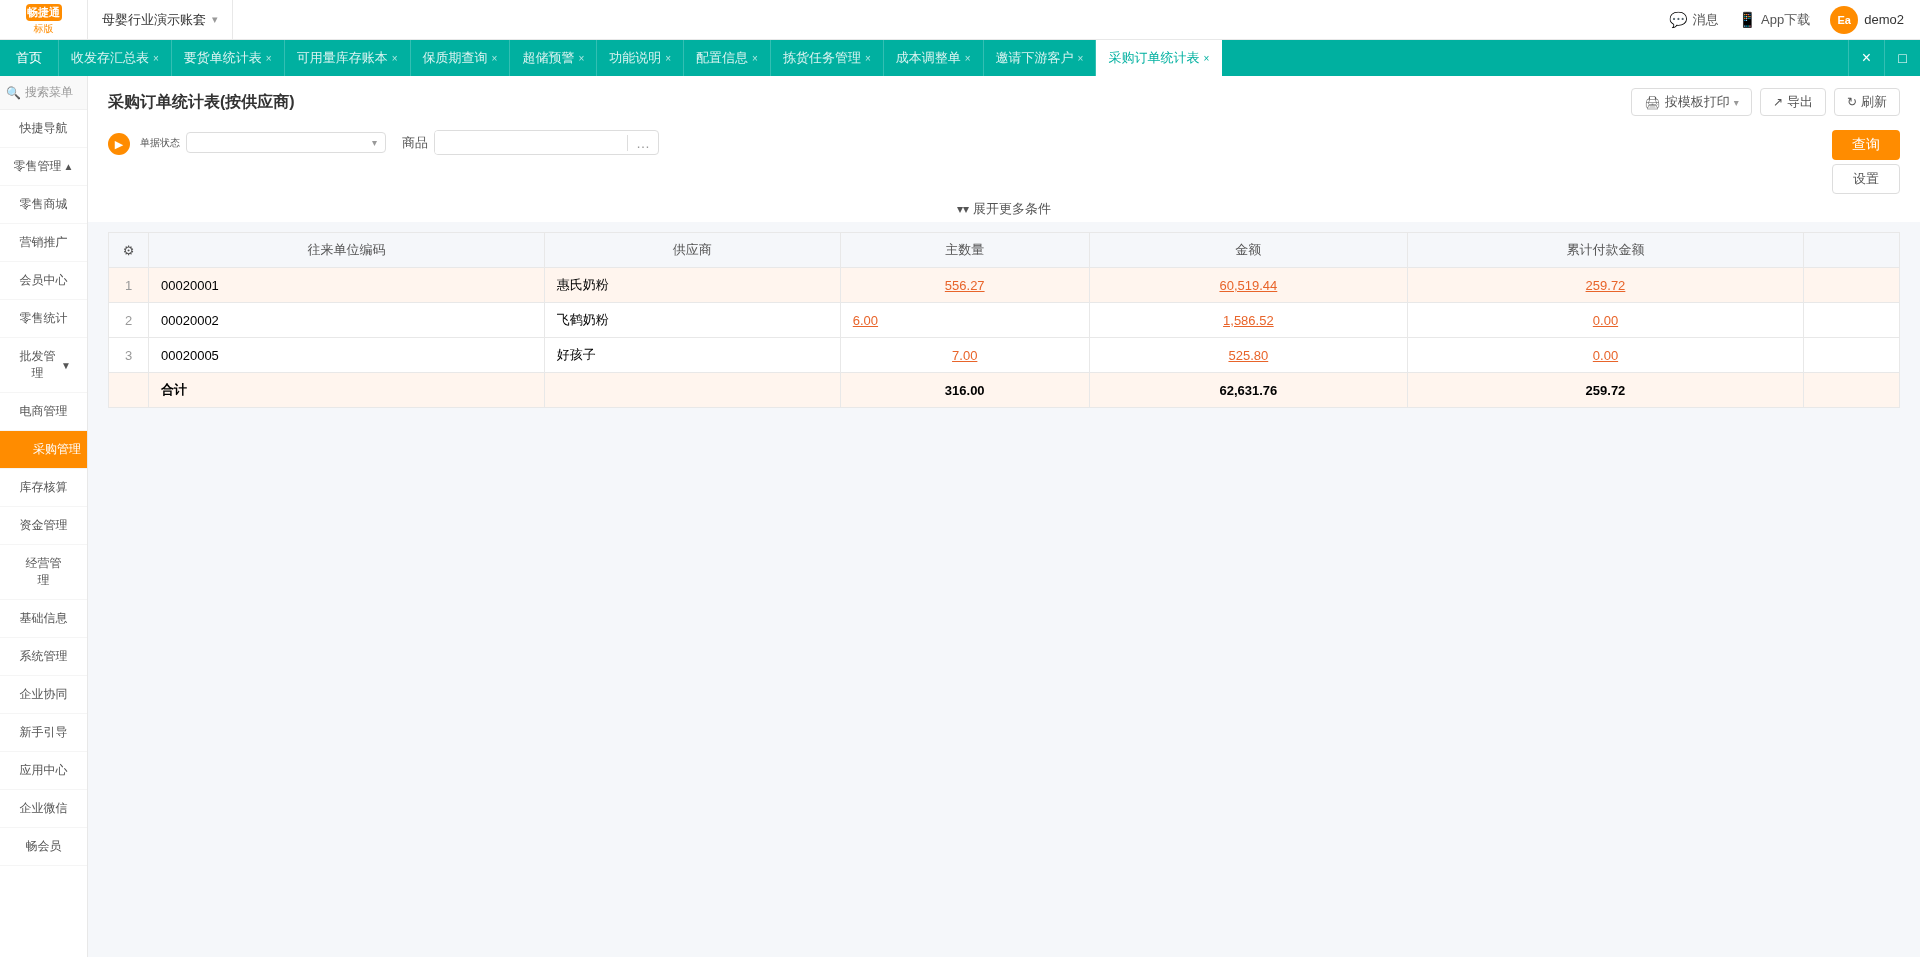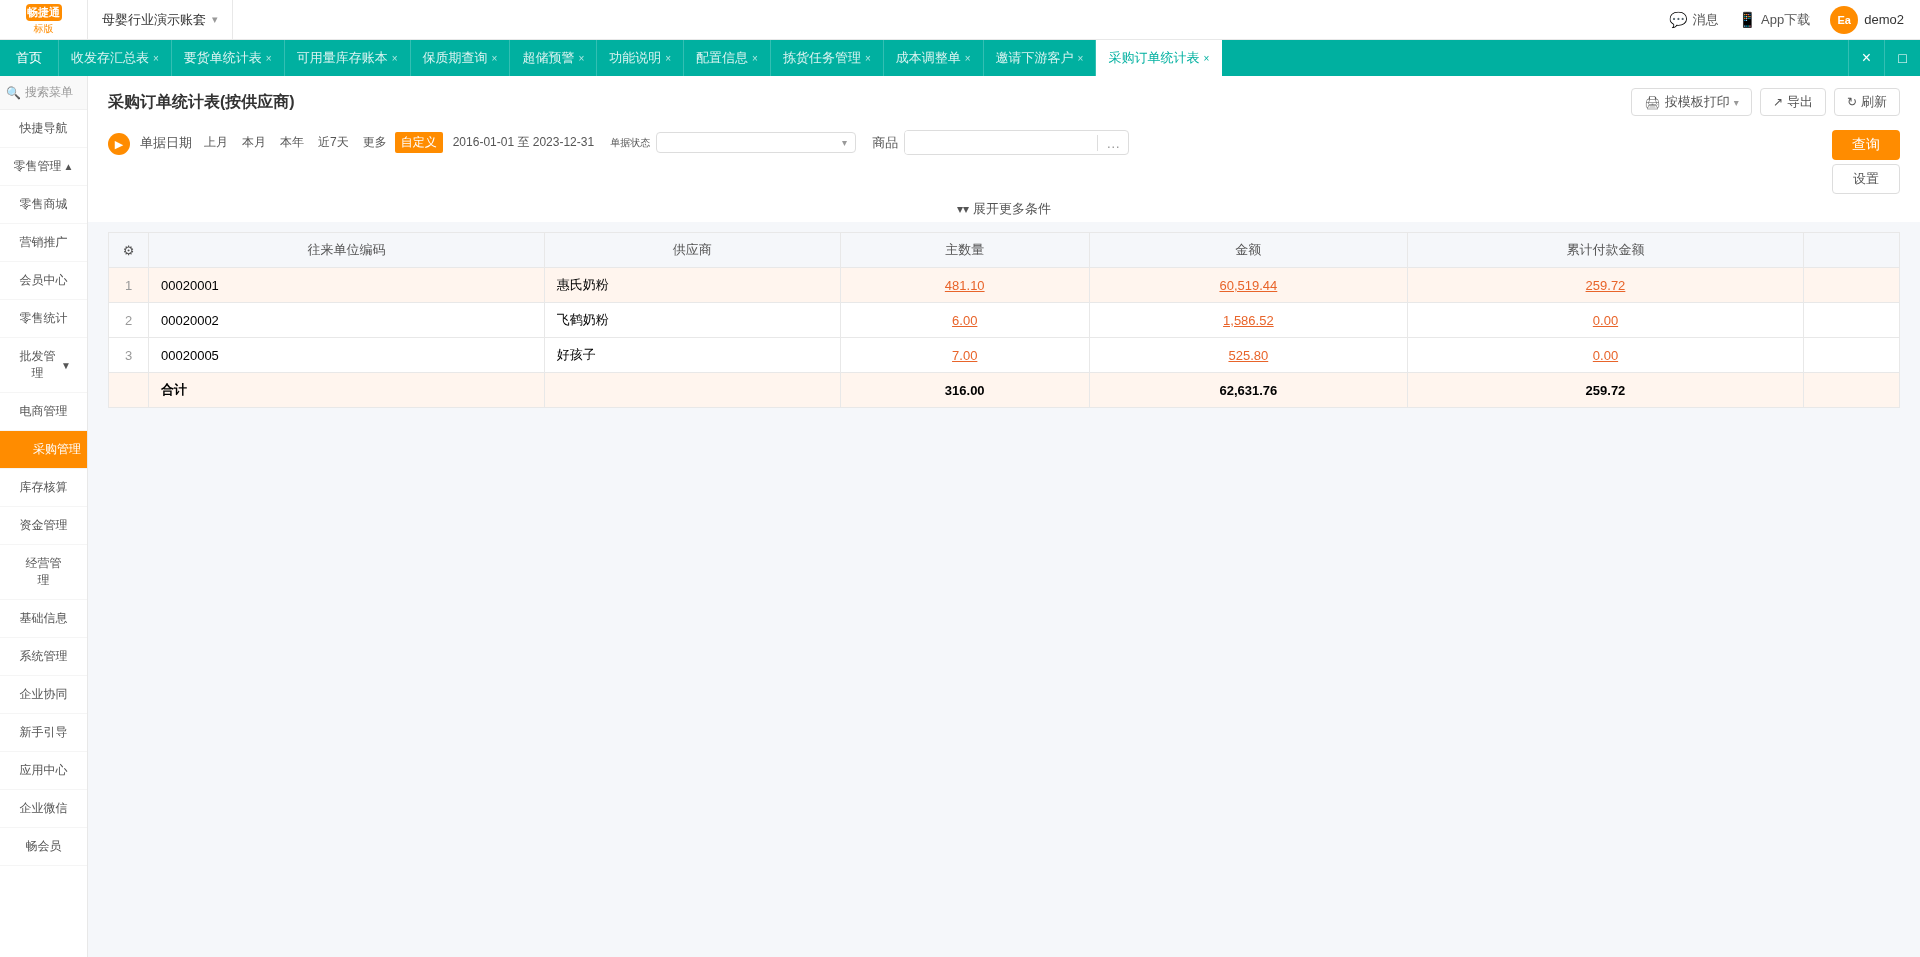--- a/index.html
+++ b/index.html
@@ -204,32 +204,20 @@
           </button>
         </div>
       </div>
 
       <div style="padding:6px 20px 0; display:flex; align-items:flex-start;">
 
         <div style="width:22px; height:22px; background:#ff8c00; border-radius:50%; display:flex; align-items:center; justify-content:center; color:white; font-size:11px; cursor:pointer; margin-right:10px; margin-top:3px; flex-shrink:0;">▶</div>
 
         <div style="flex:1; display:flex; align-items:center; gap:16px; flex-wrap:wrap;">
 
-          <div style="display:flex; align-items:center; gap:6px;">
-            <span style="font-size:13px; color:#555;">单据日期</span>
-            <div style="display:flex; align-items:center; gap:2px;">
-              <span style="padding:2px 6px; font-size:12px; color:#555; cursor:pointer;">上月</span>
-              <span style="padding:2px 6px; font-size:12px; color:#555; cursor:pointer;">本月</span>
-              <span style="padding:2px 6px; font-size:12px; color:#555; cursor:pointer;">本年</span>
-              <span style="padding:2px 6px; font-size:12px; color:#555; cursor:pointer;">近7天</span>
-              <span style="padding:2px 6px; font-size:12px; color:#555; cursor:pointer;">更多</span>
-              <span style="background:#ff8c00; color:white; padding:2px 6px; border-radius:2px; font-size:12px; cursor:pointer;">自定义</span>
-            </div>
-            <span style="font-size:12px; color:#555; margin-left:4px;">2016-01-01 至 2023-12-31</span>
-          </div>
 
           <div style="display:flex; align-items:center; gap:6px;">
             <span style="font-size:10px; color:#555;">单据状态</span>
             <div style="display:flex; align-items:center; border:1px solid #ddd; border-radius:4px; padding:4px 8px; min-width:200px; background:#fff; cursor:pointer; justify-content:space-between;">
               <span style="font-size:13px; color:#ccc;"></span>
               <span style="font-size:10px; color:#999;">▾</span>
             </div>
           </div>
 
           <div style="display:flex; align-items:center; gap:6px;">
@@ -268,30 +256,30 @@
             <th style="background:#f5f7fa; border:1px solid #e8e8e8; padding:8px 12px; text-align:center; font-size:13px; color:#555; font-weight:normal; white-space:nowrap;">金额</th>
             <th style="background:#f5f7fa; border:1px solid #e8e8e8; padding:8px 12px; text-align:center; font-size:13px; color:#555; font-weight:normal; white-space:nowrap;">累计付款金额</th>
             <th style="background:#f5f7fa; border:1px solid #e8e8e8; padding:8px 12px; font-weight:normal;"></th>
           </tr>
         </thead>
         <tbody id="table-body">
         <tr style="background: rgb(255, 245, 238);">
     <td style="border:1px solid #e8e8e8; padding:8px 12px; text-align:center; color:#999;">1</td>
     <td style="border:1px solid #e8e8e8; padding:8px 12px; text-align:left;">00020001</td>
     <td style="border:1px solid #e8e8e8; padding:8px 12px; text-align:left;">惠氏奶粉</td>
-    <td style="border:1px solid #e8e8e8; padding:8px 12px; text-align:center; color:#e8642a; text-decoration:underline; cursor:pointer;">481.10</td>
+    <td style="border:1px solid #e8e8e8; padding:8px 12px; text-align:center; color:#e8642a; text-decoration:underline; cursor:pointer;">556.27</td>
     <td style="border:1px solid #e8e8e8; padding:8px 12px; text-align:center; color:#e8642a; text-decoration:underline; cursor:pointer;">60,519.44</td>
     <td style="border:1px solid #e8e8e8; padding:8px 12px; text-align:center; color:#e8642a; text-decoration:underline; cursor:pointer;">259.72</td>
     <td style="border:1px solid #e8e8e8; padding:8px 12px;"></td>
   </tr>
             <tr>
     <td style="border:1px solid #e8e8e8; padding:8px 12px; text-align:center; color:#999;">2</td>
     <td style="border:1px solid #e8e8e8; padding:8px 12px; text-align:left;">00020002</td>
     <td style="border:1px solid #e8e8e8; padding:8px 12px; text-align:left;">飞鹤奶粉</td>
-    <td style="border:1px solid #e8e8e8; padding:8px 12px; text-align:center; color:#e8642a; text-decoration:underline; cursor:pointer;margin-top:20px;">6.00</td>
+    <td style="border:1px solid #e8e8e8; padding:8px 12px; color:#e8642a; text-decoration:underline; cursor:pointer;margin-top:20px;">6.00</td>
     <td style="border:1px solid #e8e8e8; padding:8px 12px; text-align:center; color:#e8642a; text-decoration:underline; cursor:pointer;">1,586.52</td>
     <td style="border:1px solid #e8e8e8; padding:8px 12px; text-align:center; color:#e8642a; text-decoration:underline; cursor:pointer;">0.00</td>
     <td style="border:1px solid #e8e8e8; padding:8px 12px;"></td>
   </tr>
             <tr>
     <td style="border:1px solid #e8e8e8; padding:8px 12px; text-align:center; color:#999;">3</td>
     <td style="border:1px solid #e8e8e8; padding:8px 12px; text-align:left;">00020005</td>
     <td style="border:1px solid #e8e8e8; padding:8px 12px; text-align:left;">好孩子</td>
     <td style="border:1px solid #e8e8e8; padding:8px 12px; text-align:center; color:#e8642a; text-decoration:underline; cursor:pointer;">7.00</td>
     <td style="border:1px solid #e8e8e8; padding:8px 12px; text-align:center; color:#e8642a; text-decoration:underline; cursor:pointer;">525.80</td>

